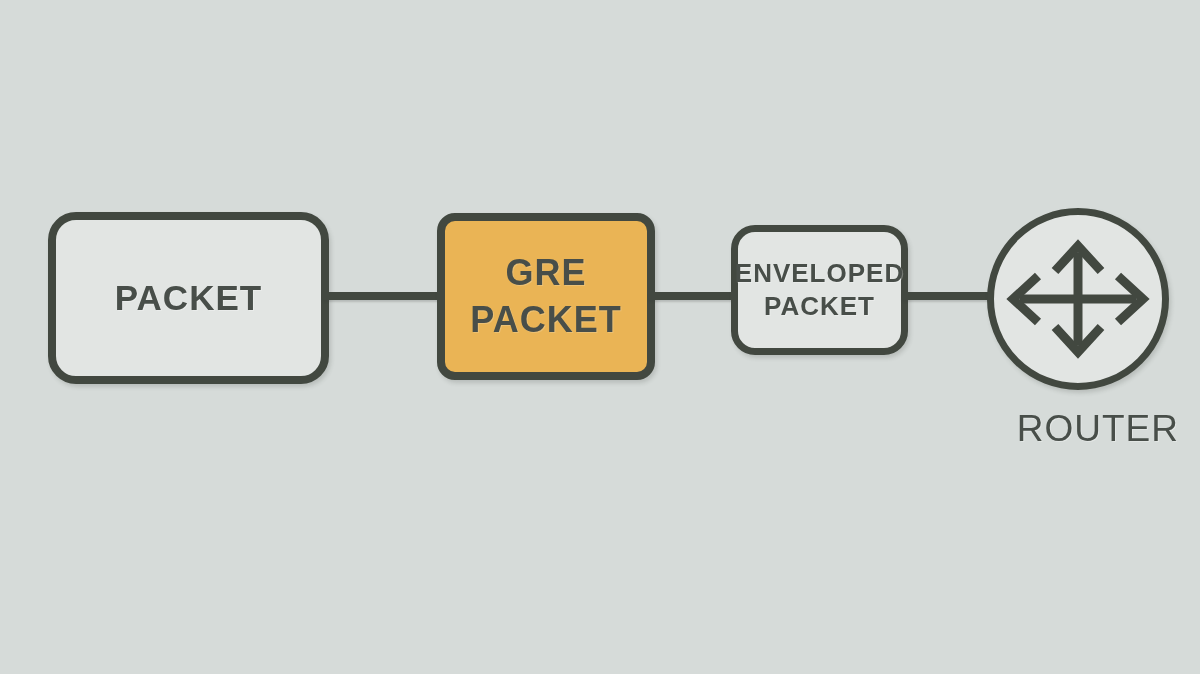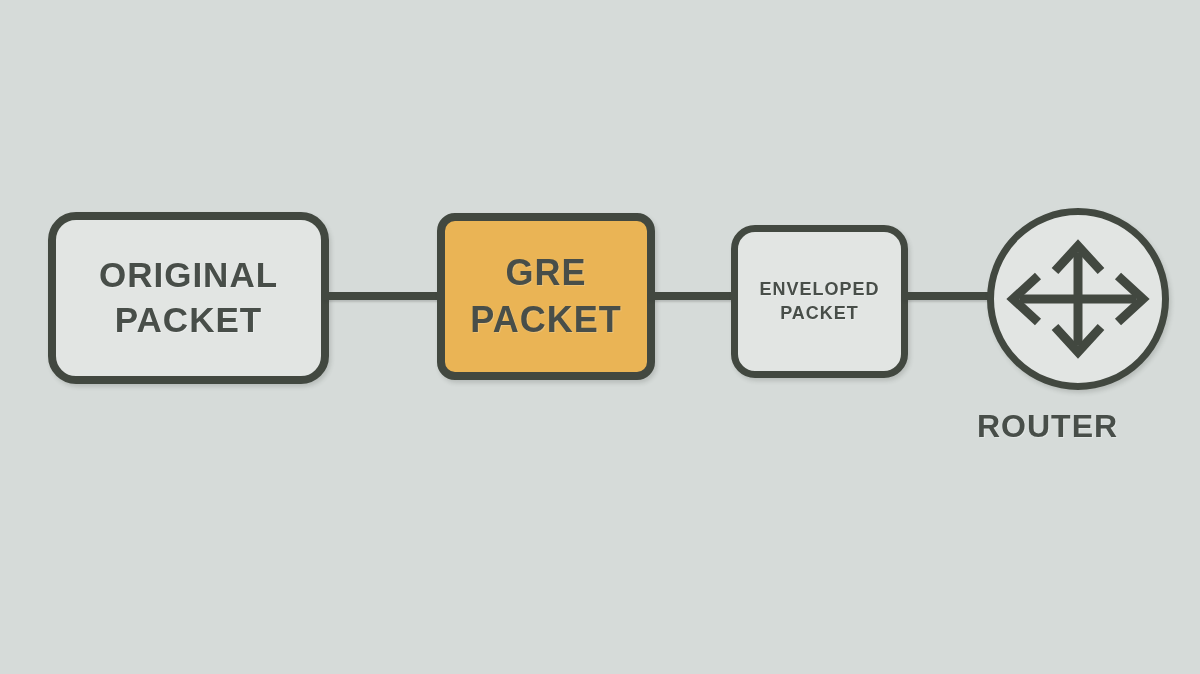--- a/index.html
+++ b/index.html
@@ -54,22 +54,22 @@
     font-size:35px;
   }
   .node-gre{
     left:437px;top:213px;width:218px;height:167px;
     font-size:36px;
     background:var(--highlight-fill);
     border-radius:18px;
     text-shadow:1px 1px 0 rgba(255,255,255,0.18);
   }
   .node-enveloped{
-    left:731px;top:225px;width:177px;height:153px;
-    font-size:18px;
+    left:731px;top:225px;width:177px;height:130px;
+    font-size:26px;
     border-width:7px;
     border-radius:24px;
   }
   .connector{
     position:absolute;
     height:8px;
     background:var(--stroke);
     box-shadow:1px 2px 2px rgba(55,60,55,0.2);
   }
   .connector-1{left:322px;top:292px;width:122px;}
@@ -83,37 +83,36 @@
     border-radius:50%;
     background:var(--node-fill);
     box-shadow:2px 3px 4px rgba(55,60,55,0.18);
     display:flex;align-items:center;justify-content:center;
   }
   .router-circle svg{display:block;}
   .router-label{
     position:absolute;
     left:977px;top:408px;
     width:202px;
-    text-align:left;
-    font-size:32px;
-    font-weight:bold;
+    text-align:right;
+    font-size:37px;
+    font-weight:normal;
     letter-spacing:1px;
     color:var(--label-color);
     text-shadow:1px 1px 0 rgba(255,255,255,0.3);
     white-space:nowrap;
   }
 </style>
 </head>
 <body>
 
 <div class="canvas">
 
 
   <div class="node node-original">
-    <span>ORIGINAL</span>
     <span>PACKET</span>
   </div>
 
   <div class="connector connector-1"></div>
 
   <div class="node node-gre">
     <span>GRE</span>
     <span>PACKET</span>
   </div>
 

